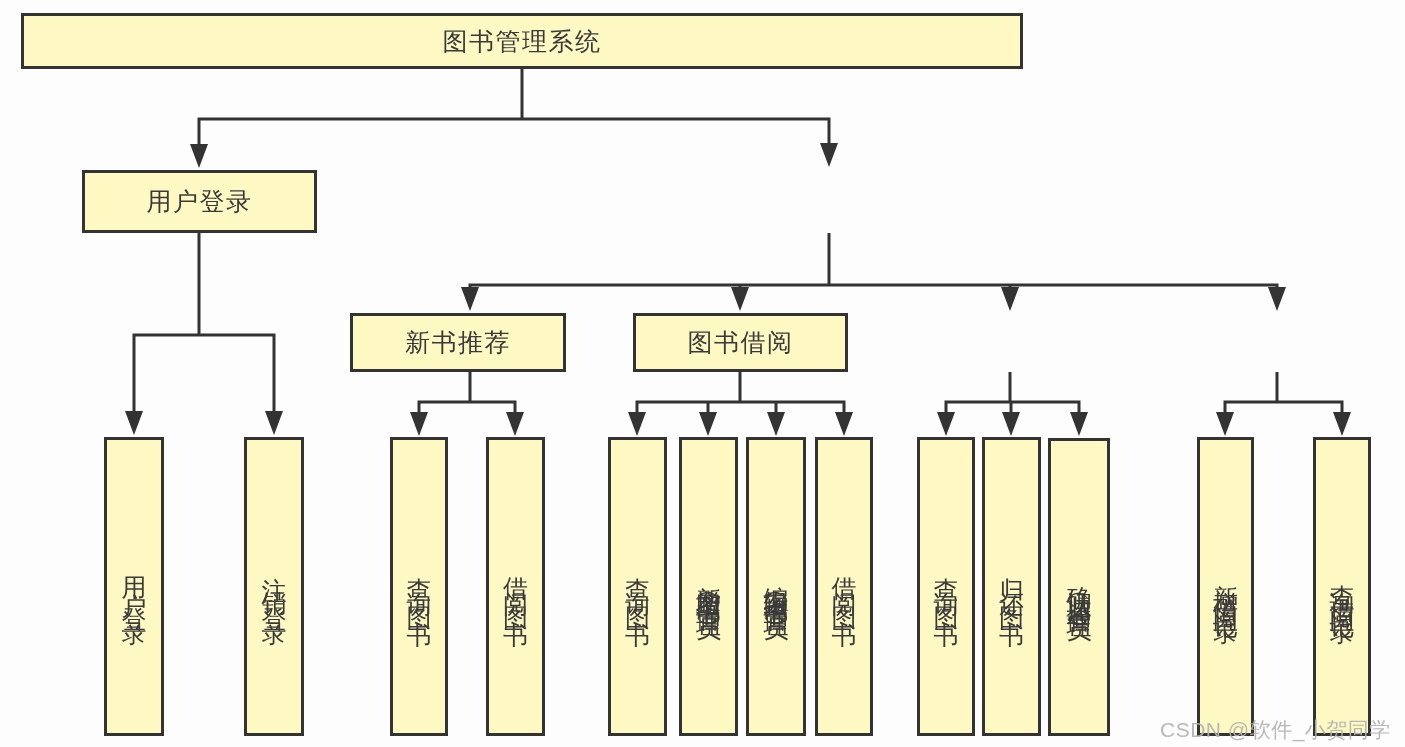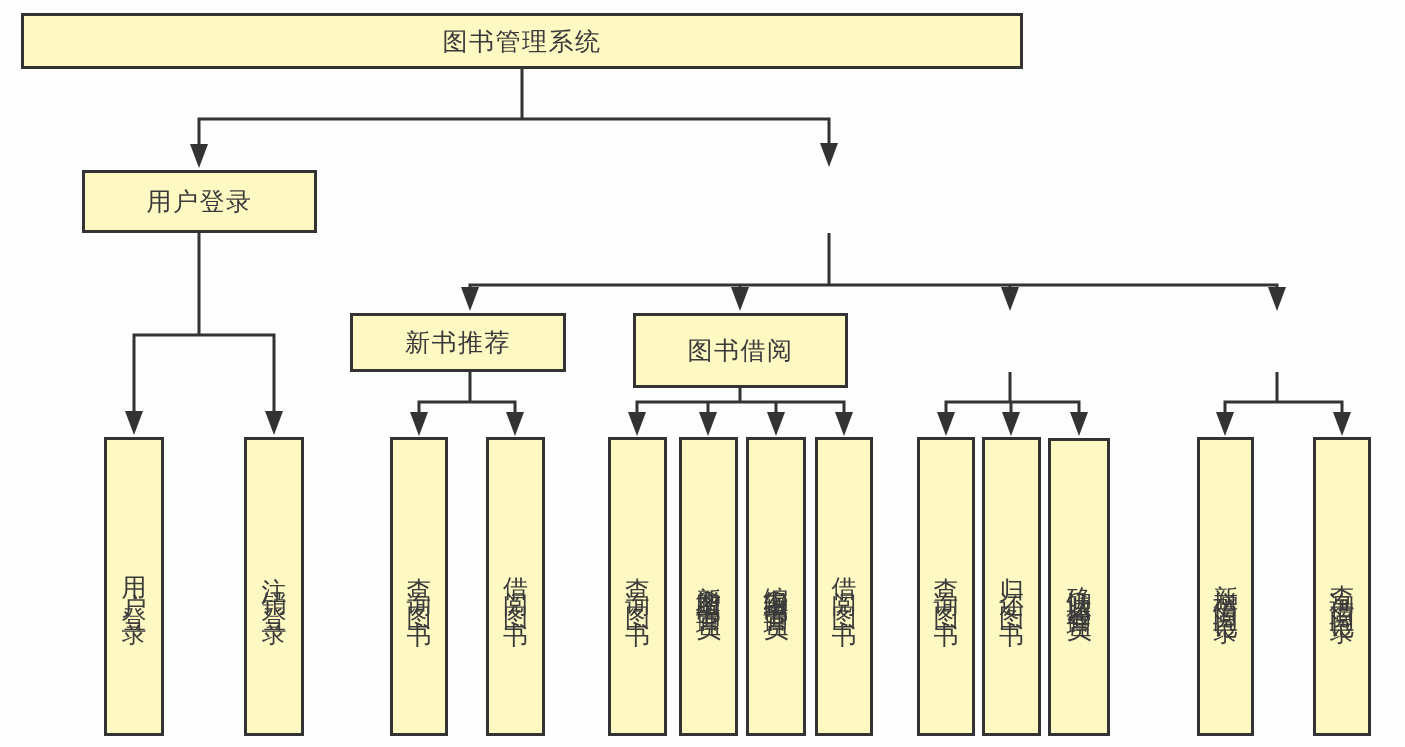--- a/index.html
+++ b/index.html
@@ -101,21 +101,21 @@
     <span class="hlabel">图书管理系统</span>
   </div>
 
   <div class="node" style="left:82px;top:170px;width:235px;height:63px">
     <span class="hlabel">用户登录</span>
   </div>
 
   <div class="node" style="left:350px;top:313px;width:216px;height:59px">
     <span class="hlabel">新书推荐</span>
   </div>
-  <div class="node" style="left:633px;top:313px;width:215px;height:75px">
+  <div class="node" style="left:633px;top:313px;width:215px;height:59px">
     <span class="hlabel">图书借阅</span>
   </div>
 
   <div class="node leaf" style="left:104px;top:437px;width:60px;height:299px">
     <span class="vlabel">用户登录</span>
   </div>
   <div class="node leaf" style="left:244px;top:437px;width:60px;height:299px">
     <span class="vlabel">注销登录</span>
   </div>
 
@@ -149,14 +149,15 @@
     <span class="vlabel">确认归还（管理员）</span>
   </div>
 
   <div class="node leaf mid" style="left:1197px;top:437px;width:57px;height:299px">
     <span class="vlabel">新增借阅记录</span>
   </div>
   <div class="node leaf mid" style="left:1313px;top:437px;width:58px;height:299px">
     <span class="vlabel">查询借阅记录</span>
   </div>
 
+  <div class="watermark">CSDN @软件_小贺同学</div>
 
 </div>
 
 </body></html>

